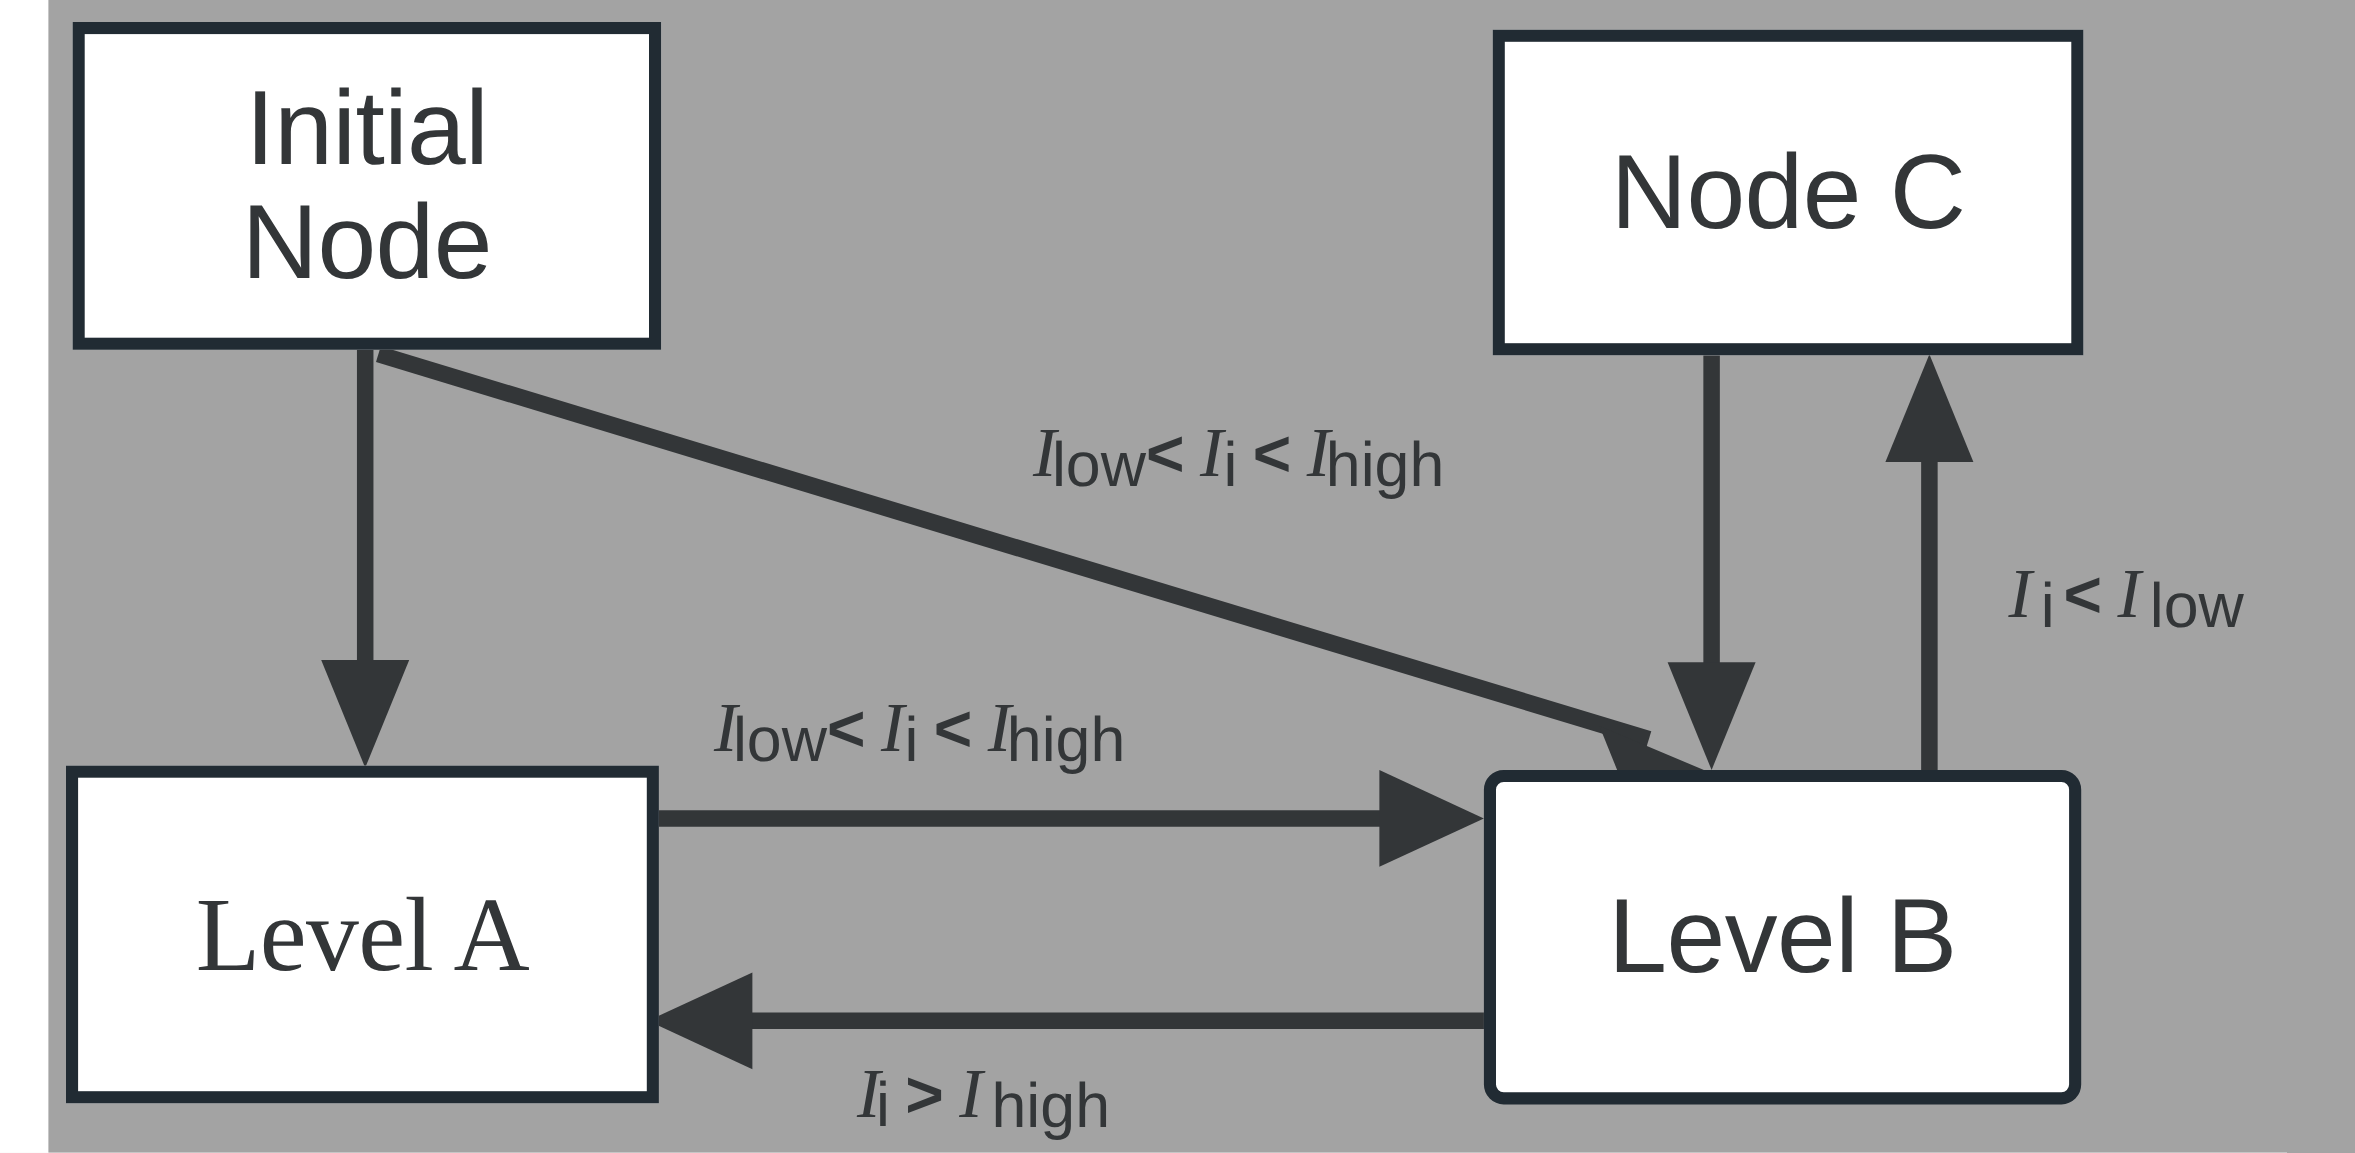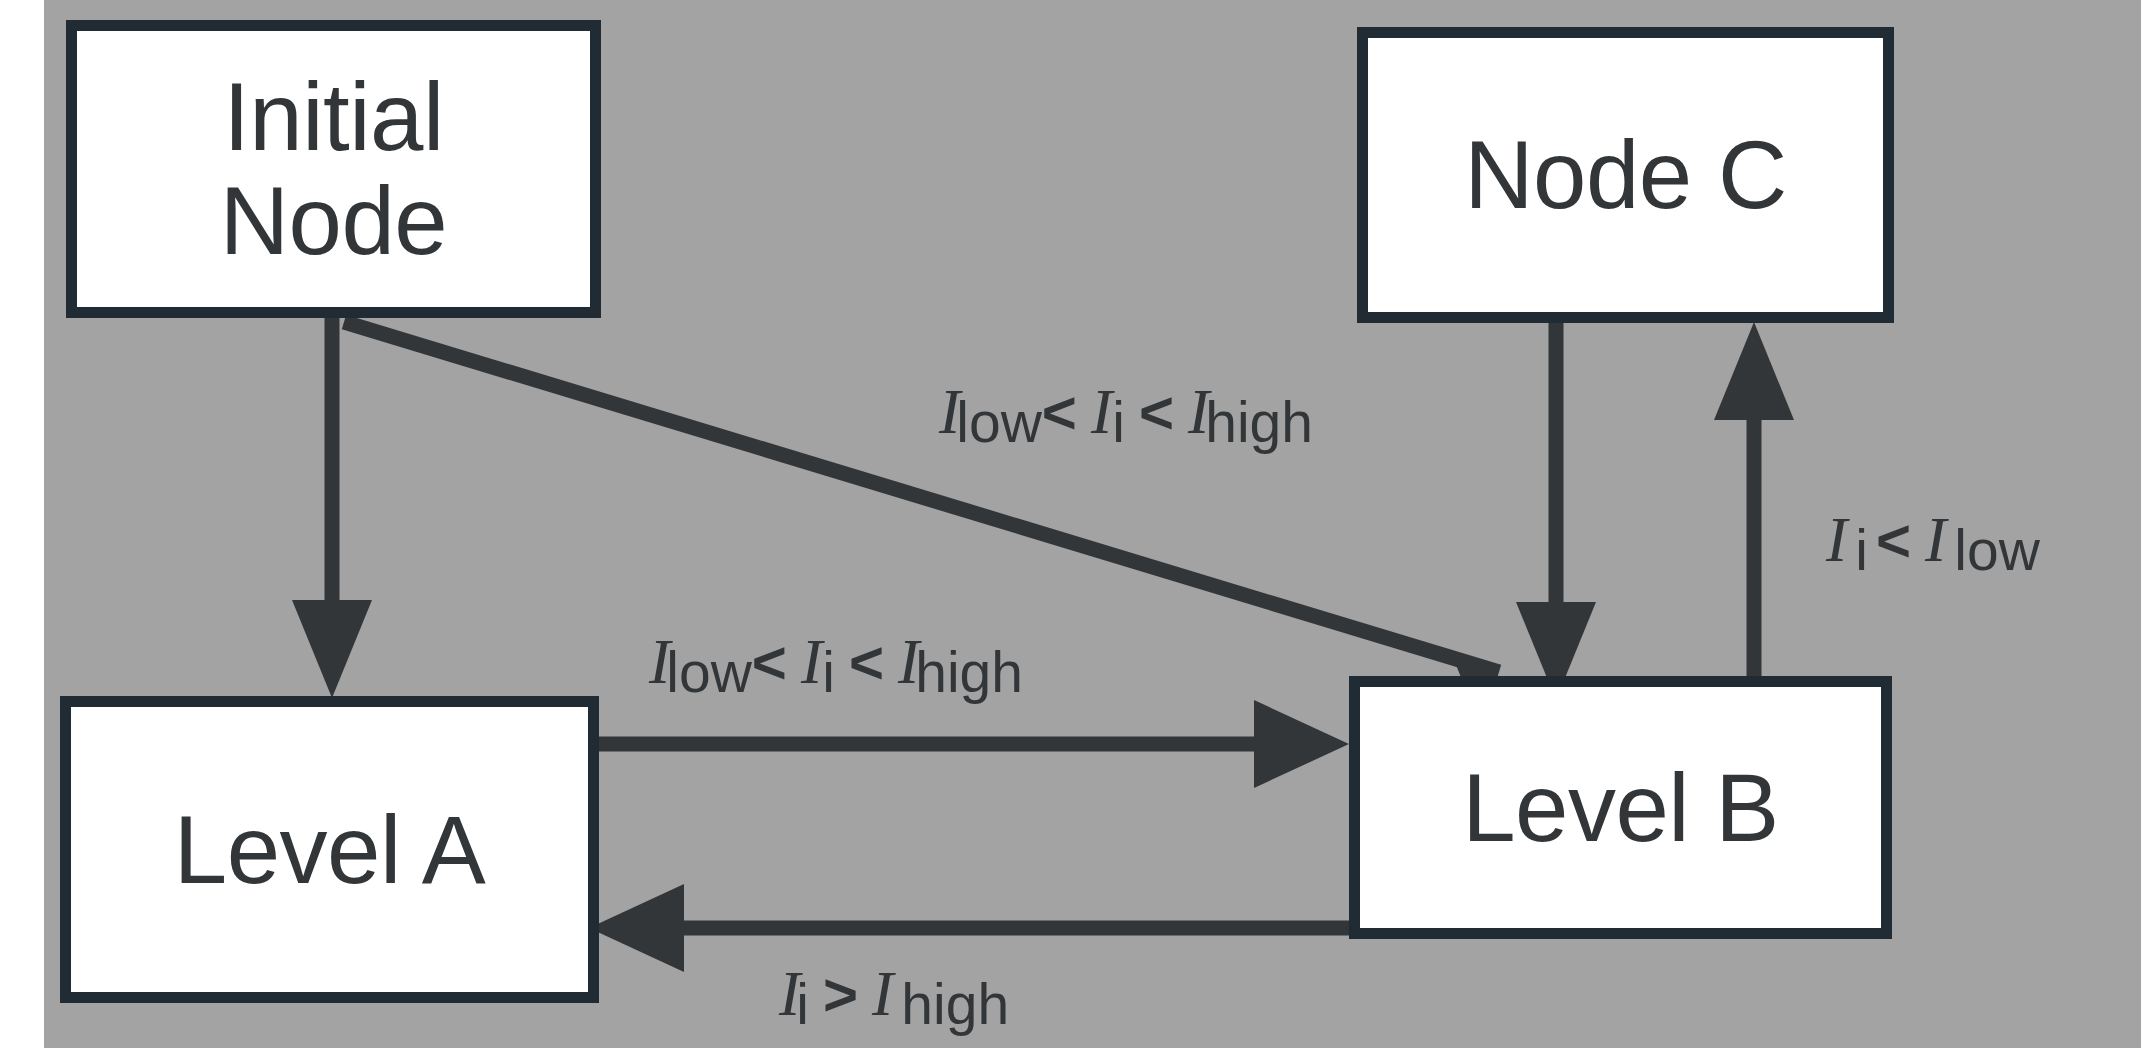--- a/index.html
+++ b/index.html
@@ -115,25 +115,25 @@
 
   <div class="node-box" style="left:22px; top:20px; width:535px; height:298px;">
     <span class="node-label">Initial
 Node</span>
   </div>
 
   <div class="node-box" style="left:1313px; top:27px; width:537px; height:296px;">
     <span class="node-label">Node C</span>
   </div>
 
-  <div class="node-box" style="left:16px; top:696px; width:539px; height:307px;">
+  <div class="node-box" style="left:16px; top:696px; width:539px; height:307px;font-family:Liberation Serif, serif;">
     <span class="node-label">Level A</span>
   </div>
 
-  <div class="node-box" style="left:1305px; top:676px; width:543px; height:263px;">
+  <div class="node-box" style="left:1305px; top:700px; width:543px; height:304px;border-radius:18px;">
     <span class="node-label">Level B</span>
   </div>
 
   <div class="edge-label" style="left:895px; top:380px;">
     <span class="sym">I</span><span class="subtight">low</span><span class="op">&lt;</span><span class="gap"></span><span class="sym">I</span><span class="sub">i</span><span class="gap"></span><span class="op">&lt;</span><span class="gap"></span><span class="sym">I</span><span class="subtight">high</span>
   </div>
 
   <div class="edge-label" style="left:1782px; top:508px;text-align:right;">
     <span class="sym">I</span><span class="gap-s"></span><span class="sub">i</span><span class="gap-s"></span><span class="op">&lt;</span><span class="gap"></span><span class="sym">I</span><span class="gap-s"></span><span class="sub">low</span>
   </div>

